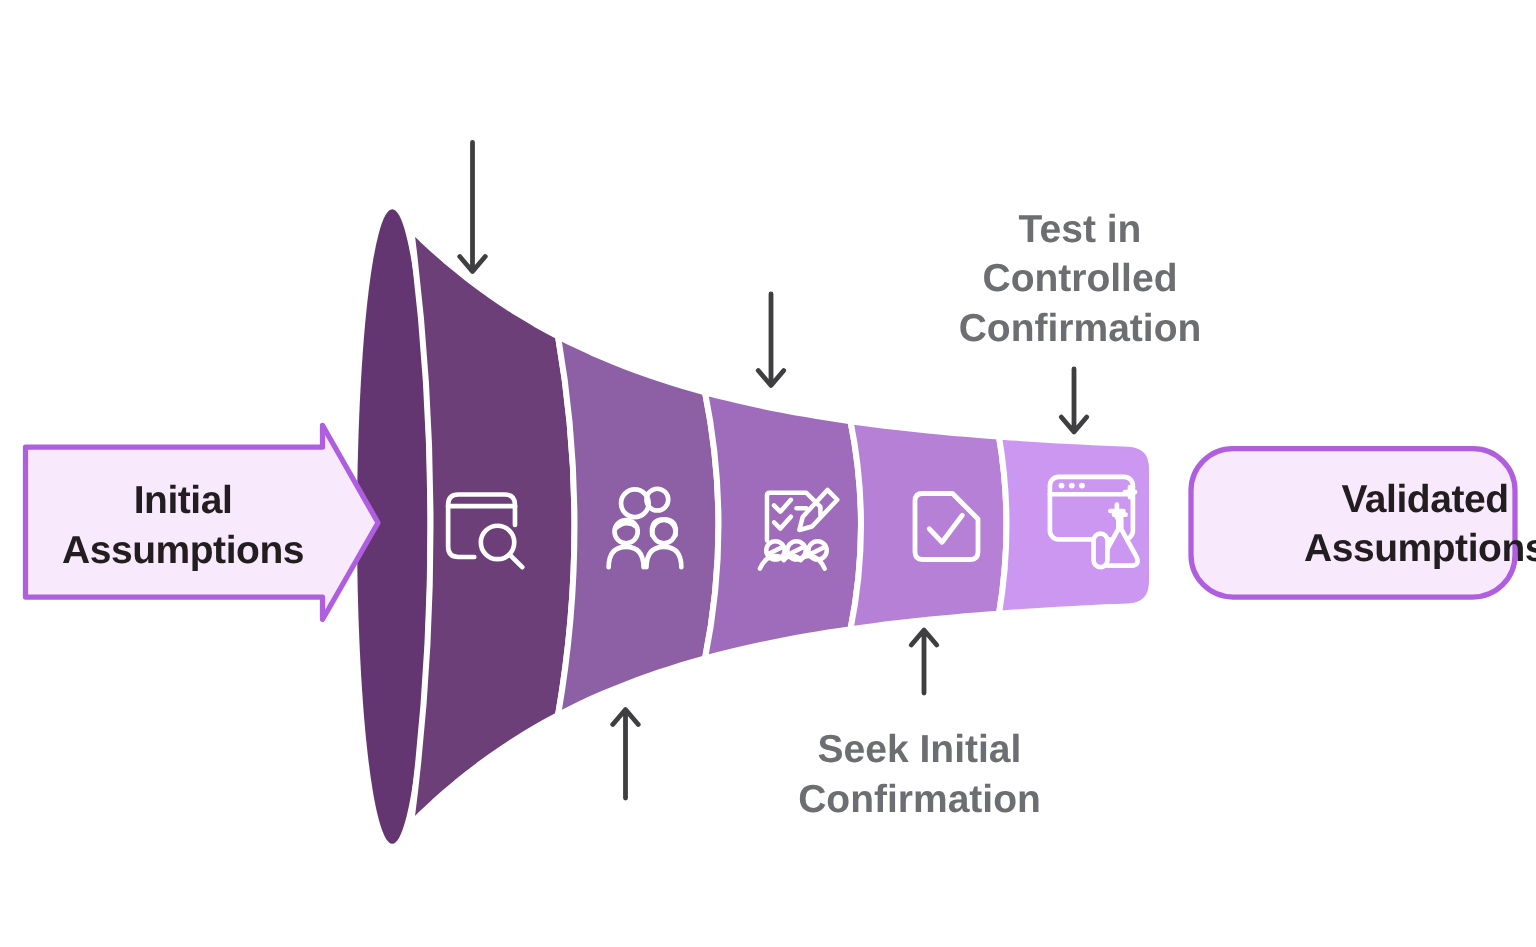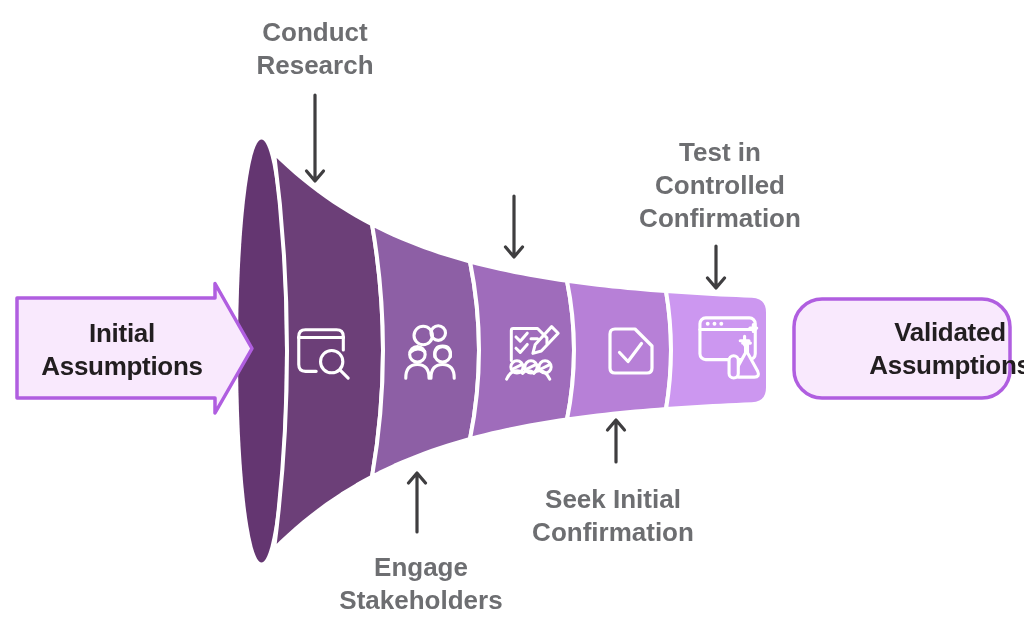--- a/index.html
+++ b/index.html
@@ -119,27 +119,23 @@
       <circle class="dot" cx="17" cy="11" r="2"></circle>
       <circle class="dot" cx="24" cy="11" r="2"></circle>
       <path class="mask" d="M49 31 V41 L38.5 60 Q36 66 42 66 H58 Q64 66 61.5 60 L51 41 V31 Z"></path>
       <path d="M46 31 H54"></path>
       <rect class="mask" x="32" y="44" width="9.5" height="23" rx="4.75"></rect>
       <path d="M48 24 v9 M43.5 28.5 h9"></path>
       <path d="M57 12 v7 M53.5 15.5 h7"></path>
     </svg>
   </div>
 
-  <div class="label stage-label" style="left:315px;top:16px">Conduct
-Research</div>
   <div class="label stage-label" style="left:720px;top:136px">Test in
 Controlled
 Confirmation</div>
-  <div class="label stage-label" style="left:421px;top:551px">Engage
-Stakeholders</div>
   <div class="label stage-label" style="left:613px;top:483px">Seek Initial
 Confirmation</div>
 
   <div class="label endpoint-label" style="left:122px;top:350px">Initial
 Assumptions</div>
   <div class="label endpoint-label" style="left:950px;top:349px">Validated
 Assumptions</div>
 
 </div>
 

